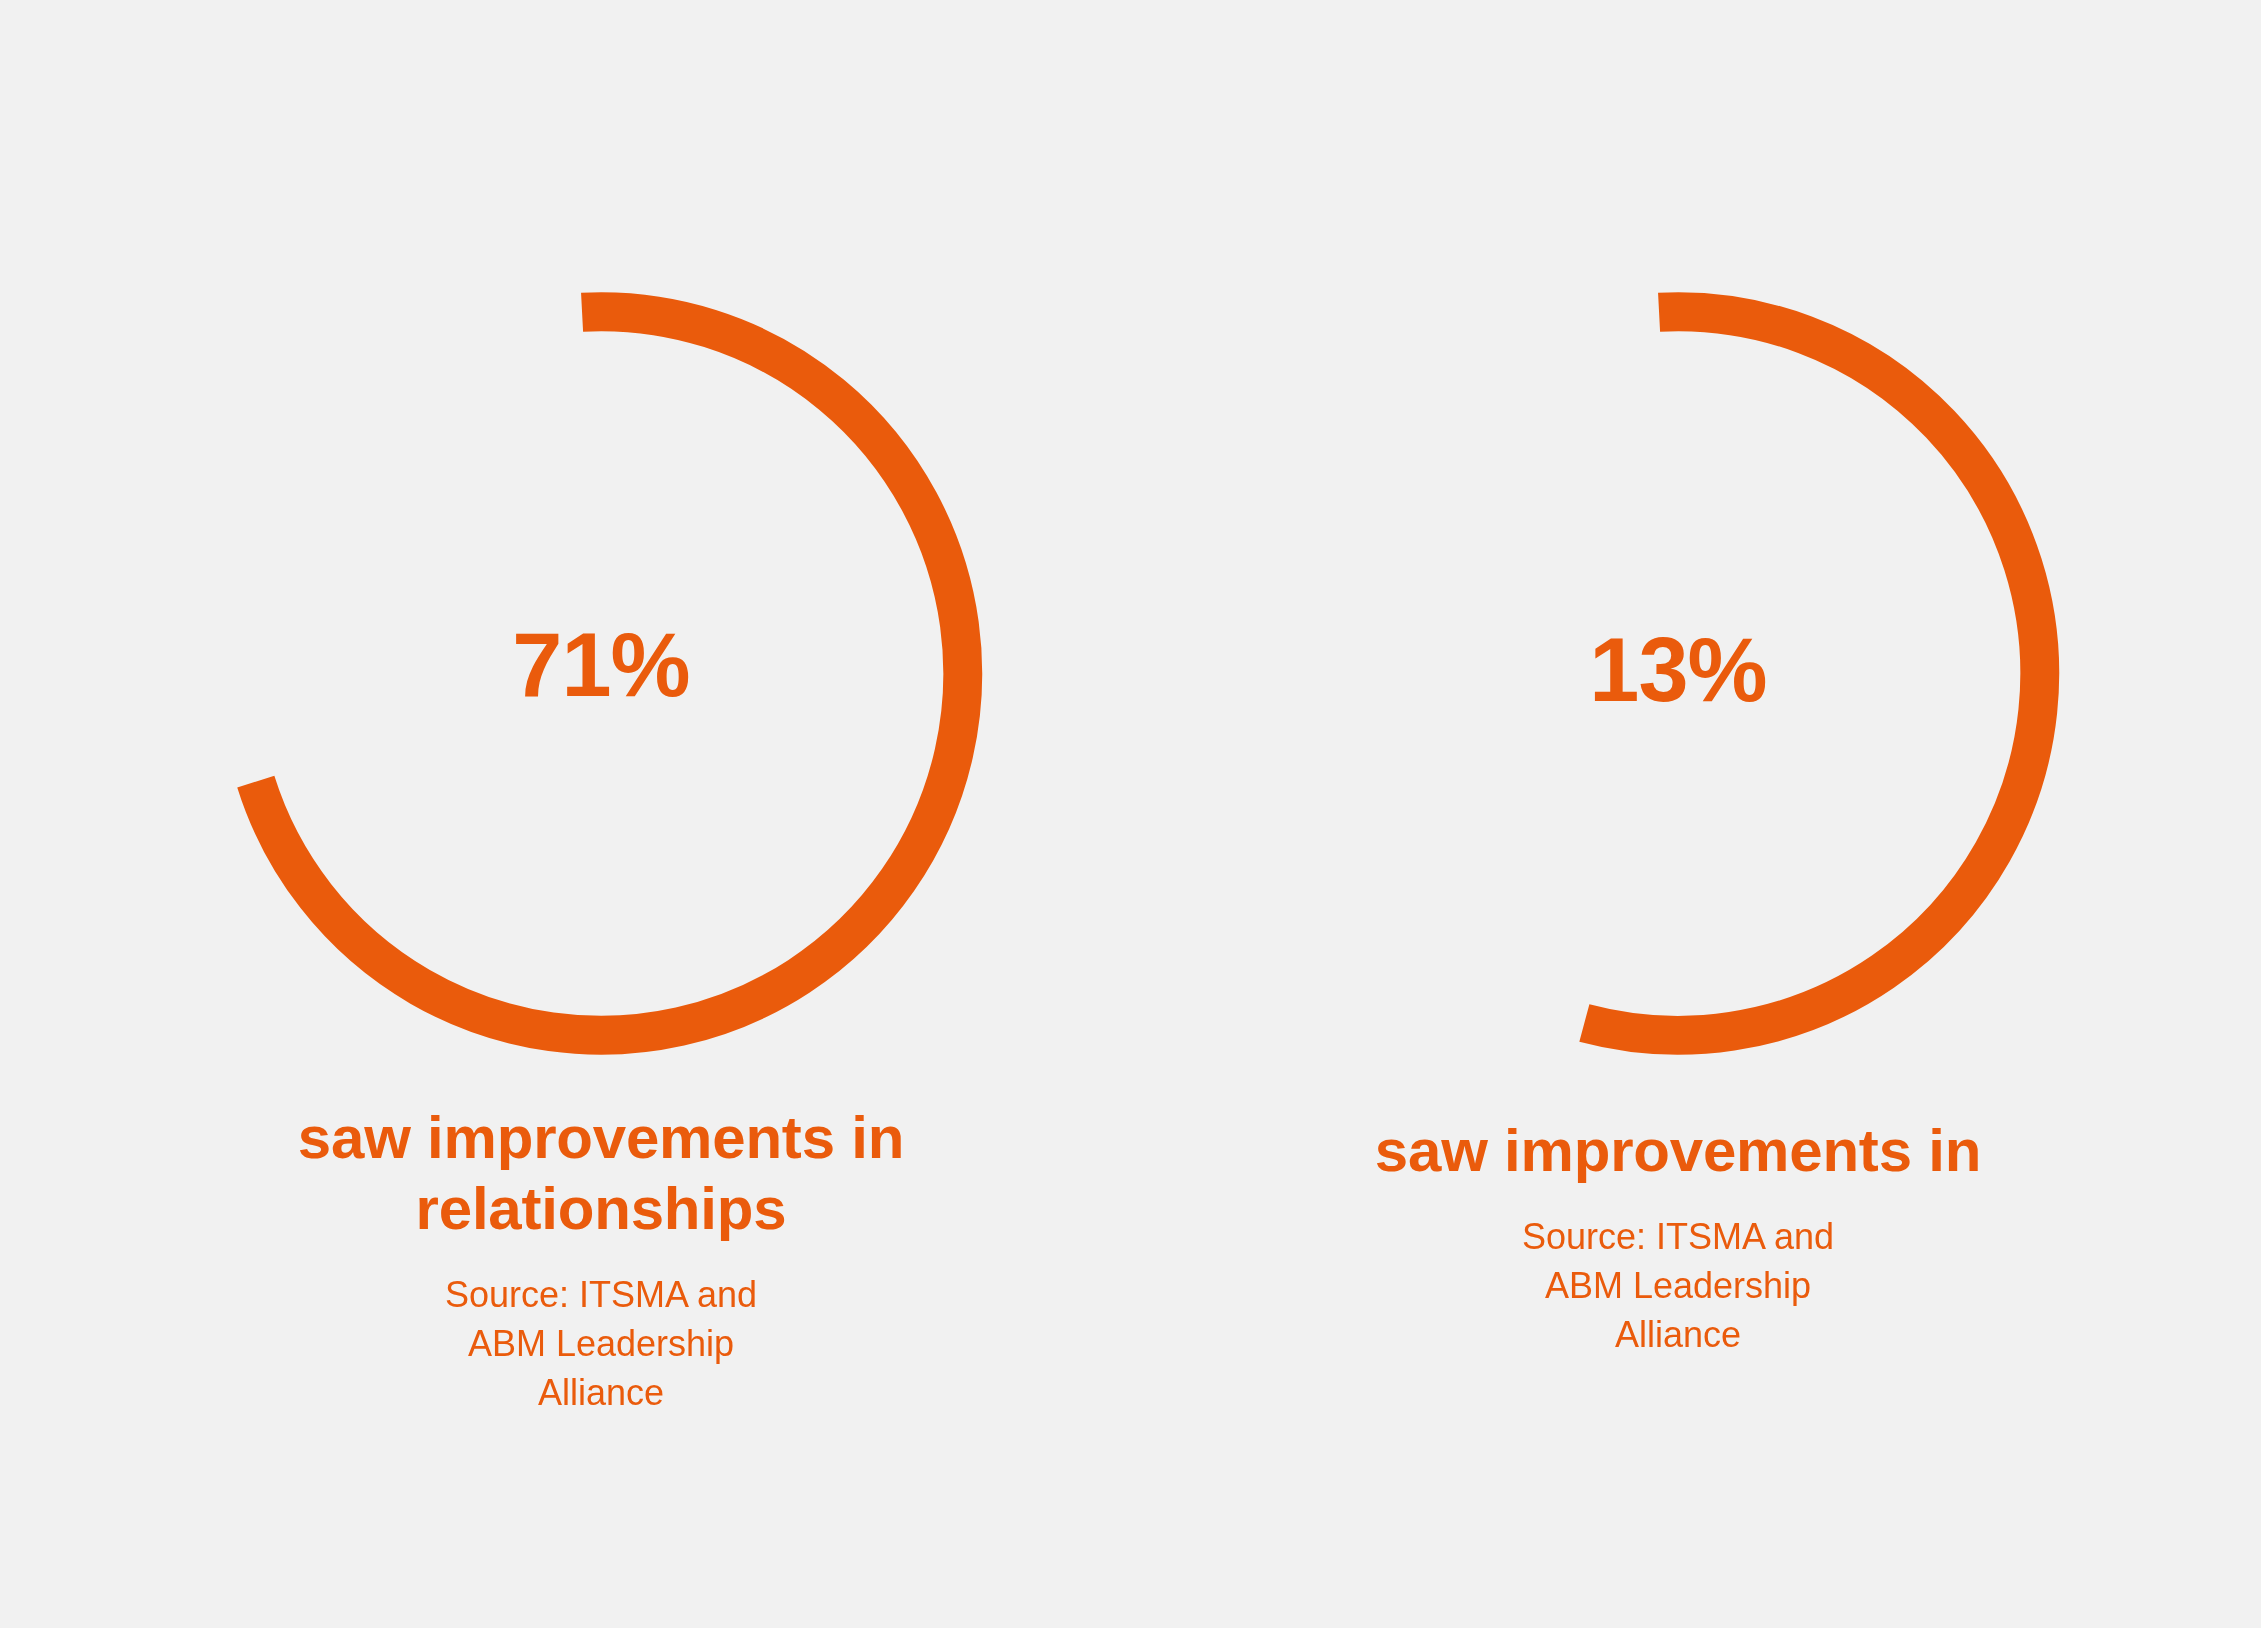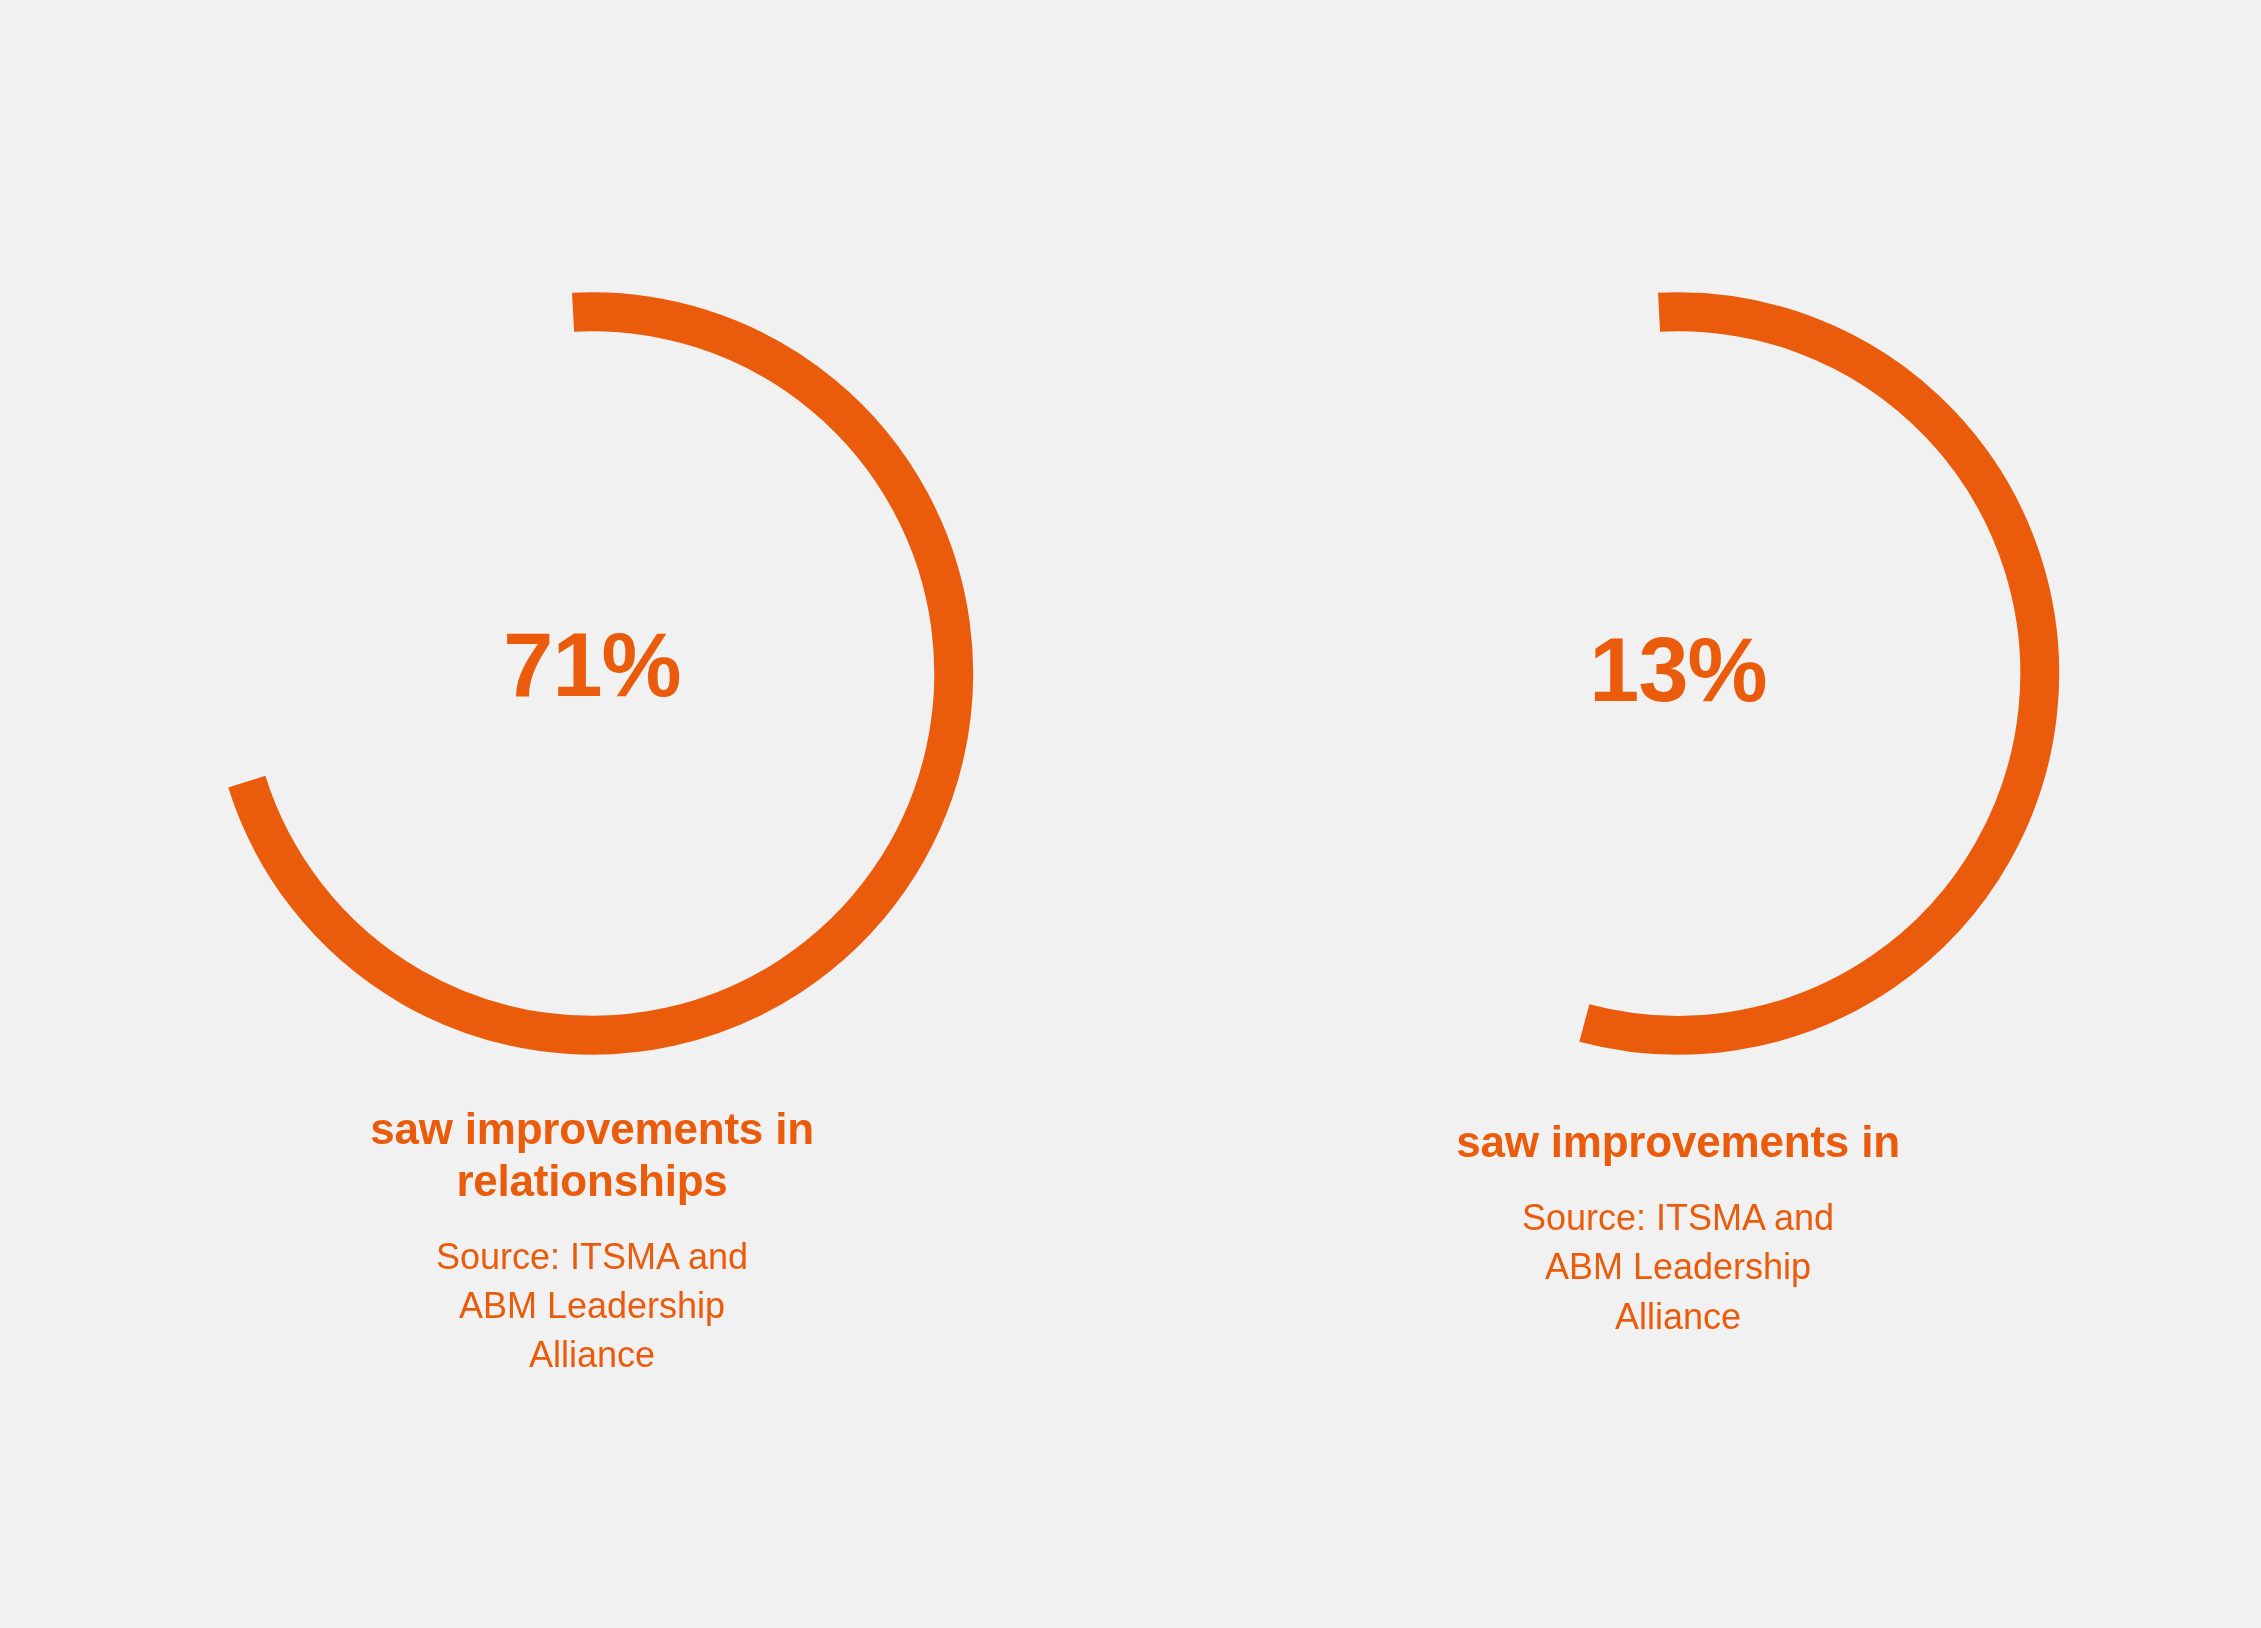--- a/index.html
+++ b/index.html
@@ -23,21 +23,21 @@
   }
 
   .stat-card {
     position: absolute;
     top: 0;
     height: 1628px;
     display: block;
   }
 
   
-  .stat-card.col-0 { left: 140px;  width: 904px; }
+  .stat-card.col-0 { left: 149px;  width: 904px; }
   .stat-card.col-1 { left: 1226px; width: 904px; }
 
   .donut-wrap {
     position: absolute;
     left: 50%;
     transform: translateX(-50%);
   }
   .col-0 .donut-wrap { top: 262px; width: 823px; height: 823px; }
   .col-1 .donut-wrap { top: 262px; width: 823px; height: 823px; }
 
@@ -76,21 +76,21 @@
     width: 678px;
     text-align: center;
   }
   .col-0 .caption-block { top: 1103px; }
   .col-1 .caption-block { top: 1116px; }
 
   .caption-head {
     color: #ea5b0c;
     font-family: "Liberation Sans", "DejaVu Sans", sans-serif;
     font-weight: 700;
-    font-size: 44px;
+    font-size: 60px;
     line-height: 1.18;
     letter-spacing: -0.2px;
     margin: 0;
     padding: 0;
   }
 
   .caption-source {
     color: #ea5b0c;
     font-family: "Liberation Sans", "DejaVu Sans", sans-serif;
     font-weight: 400;

